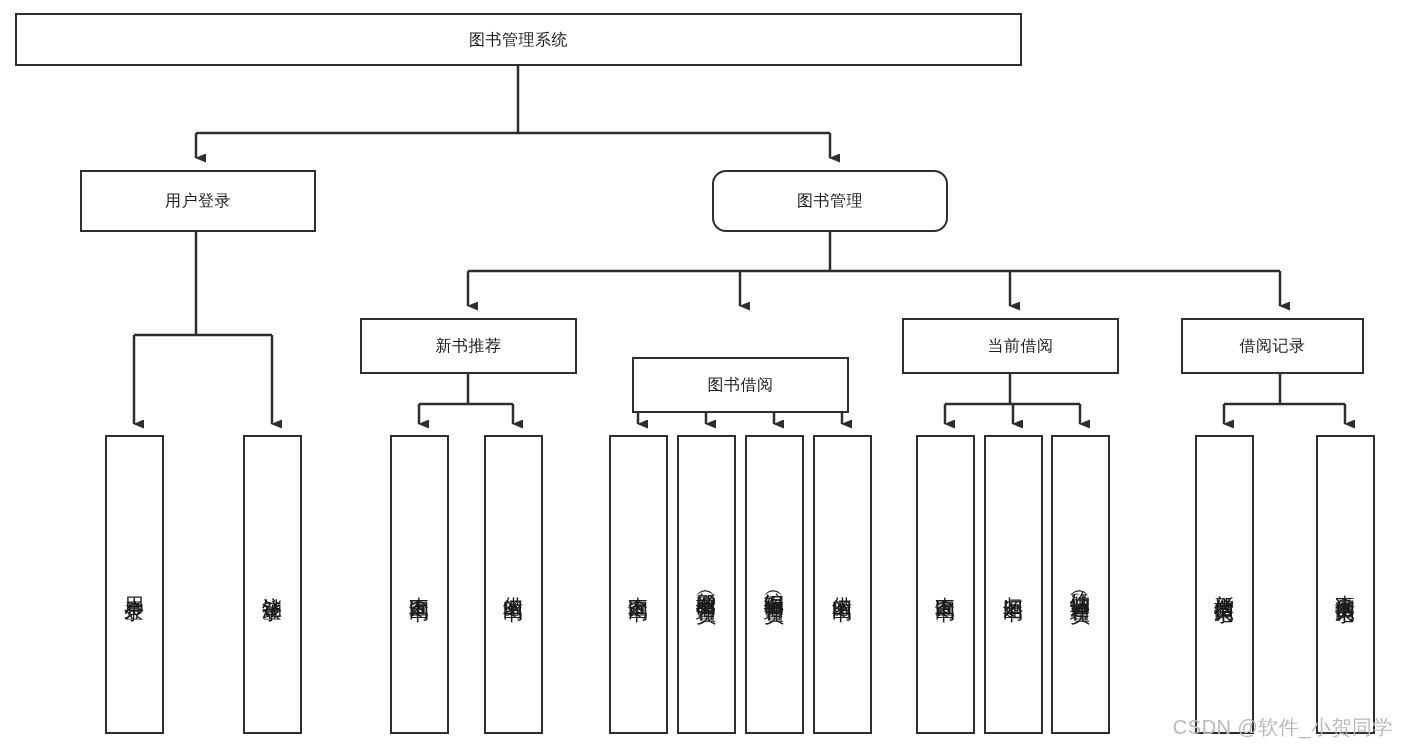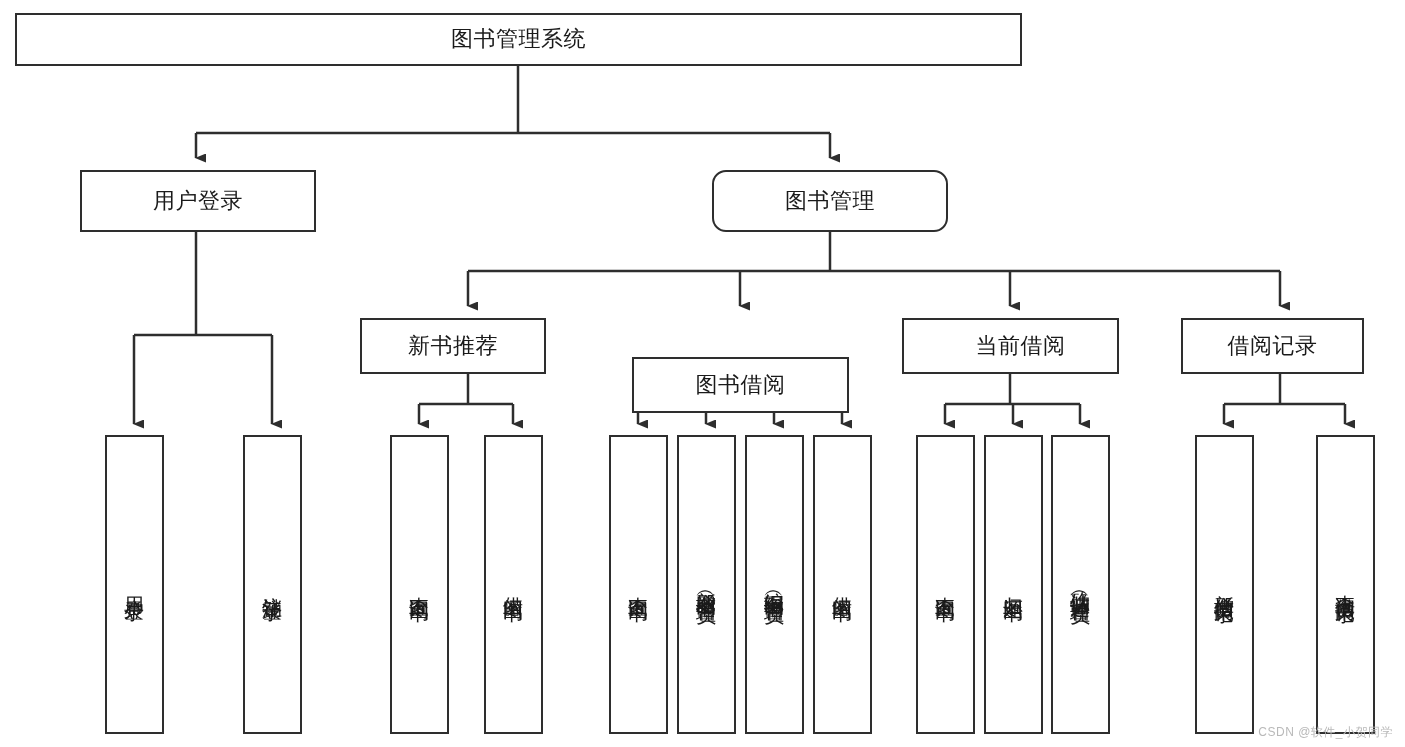--- a/index.html
+++ b/index.html
@@ -30,41 +30,41 @@
     position: absolute;
     box-sizing: border-box;
     background: #ffffff;
     border: 2px solid #2e2e2e;
     display: flex;
     align-items: center;
     justify-content: center;
     overflow: hidden;
   }
   .node-label-h {
-    font-size: 22px;
+    font-size: 16px;
     color: #1a1a1a;
     line-height: 1.2;
     white-space: nowrap;
     letter-spacing: 0.5px;
   }
   .node-label-v {
     font-size: 20px;
     color: #1a1a1a;
     writing-mode: vertical-rl;
     text-orientation: upright;
     line-height: 1.5;
     letter-spacing: 2px;
     white-space: nowrap;
     text-align: center;
   }
   .watermark {
     position: absolute;
     right: 12px;
     bottom: 6px;
-    font-size: 12px;
+    font-size: 20px;
     color: #b9b9b9;
     white-space: nowrap;
     letter-spacing: 0.5px;
   }
 </style>
 </head>
 <body>
 
 <div id="diagram-root">
 
@@ -139,21 +139,21 @@
   </div>
 
   <div class="node-box" style="left:80px; top:170px; width:236px; height:62px;">
     <span class="node-label-h">用户登录</span>
   </div>
 
   <div class="node-box" style="left:712px; top:170px; width:236px; height:62px;border-radius:14px;">
     <span class="node-label-h">图书管理</span>
   </div>
 
-  <div class="node-box" style="left:360px; top:318px; width:186px; height:56px;">
+  <div class="node-box" style="left:360px; top:318px; width:217px; height:56px;">
     <span class="node-label-h">新书推荐</span>
   </div>
 
   <div class="node-box" style="left:632px; top:318px; width:217px; height:56px;margin-top:39px;">
     <span class="node-label-h">图书借阅</span>
   </div>
 
   <div class="node-box" style="left:902px; top:318px; width:217px; height:56px;padding-left:20px;">
     <span class="node-label-h">当前借阅</span>
   </div>

